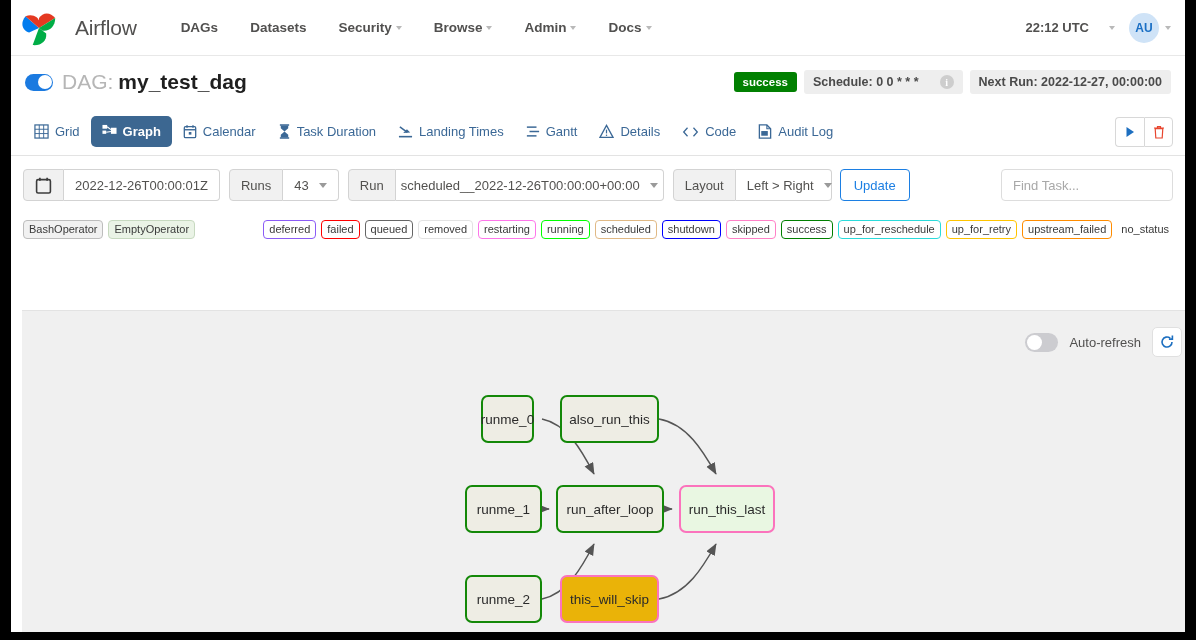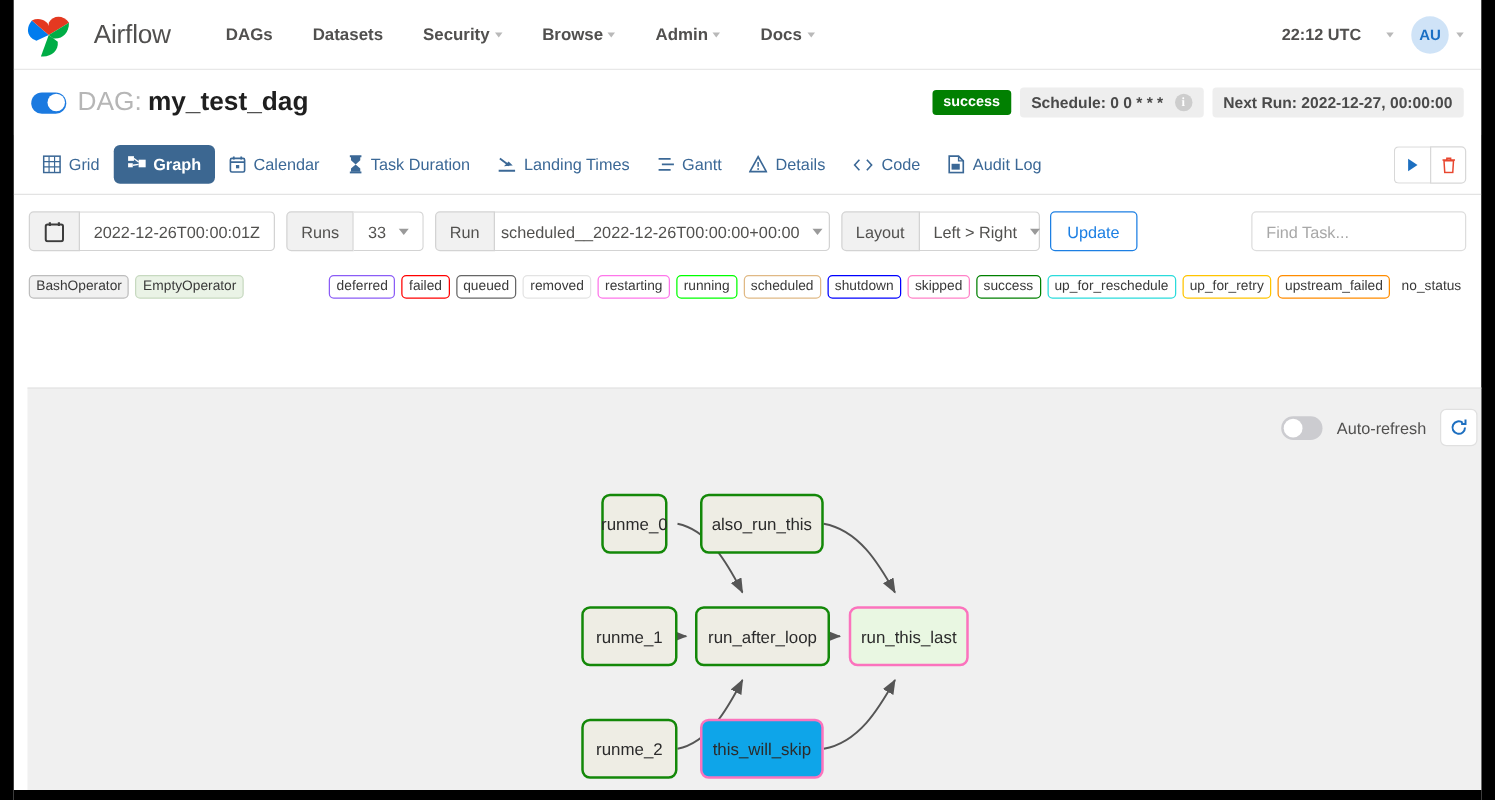--- a/index.html
+++ b/index.html
@@ -61,21 +61,21 @@
   }
   .dag-label { font-size:21px; color:#b6b6b6; }
   .dag-name { font-size:21px; color:#1f1f1f; font-weight:bold; margin-left:5px;}
   .hdr-right { margin-left:auto; display:flex; align-items:center; gap:7px; }
   .badge-success {
     background:#018001;color:#fff;font-size:11.5px;font-weight:bold;
     padding:4px 9px;border-radius:3px;
   }
   .chip {
     background:#eeeeee;color:#4a4a4a;font-size:12.5px;font-weight:bold;
-    padding:5px 9px;border-radius:3px; display:flex;align-items:center;gap:9px;
+    padding:5px 9px;border-radius:3px; display:flex;align-items:center;gap:21px;
   }
   .info-dot{
     width:14px;height:14px;border-radius:50%;background:#cdcdcd;color:#fff;
     font-size:10px;font-weight:bold;display:flex;align-items:center;justify-content:center;
     font-family:"Liberation Serif", serif;
   }
 
   
   .tabbar{
     height:48px;display:flex;align-items:center;padding:0 12px;
@@ -351,21 +351,21 @@
       <div class="gitem white last">
         <span>2022-12-26T00:00:01Z</span>
       </div>
     </div>
 
     <div class="grp" style="margin-left:9px;">
       <div class="gitem first">
         <span>Runs</span>
       </div>
       <div class="gitem white last sel">
-        <span>33</span>
+        <span>43</span>
         <i class="chev"></i>
       </div>
     </div>
 
     <div class="grp" style="margin-left:9px;">
       <div class="gitem first">
         <span>Run</span>
       </div>
       <div class="gitem white last sel" style="width:268px;justify-content:center;">
         <span>scheduled__2022-12-26T00:00:00+00:00</span>
@@ -470,20 +470,20 @@
     </div>
     <div class="node" style="left:534px;top:174px;width:108px;height:48px;border-color:#138808;background:#eeede4;">
       <span>run_after_loop</span>
     </div>
     <div class="node" style="left:657px;top:174px;width:96px;height:48px;border-color:#fb73bd;background:#e9f7e2;">
       <span>run_this_last</span>
     </div>
     <div class="node" style="left:443px;top:264px;width:77px;height:48px;border-color:#138808;background:#eeede4;">
       <span>runme_2</span>
     </div>
-    <div class="node" style="left:538px;top:264px;width:99px;height:48px;border-color:#fb73bd;background:#0ea5e9;">
+    <div class="node" style="left:538px;top:264px;width:99px;height:48px;border-color:#fb73bd;background:#eab308;">
       <span>this_will_skip</span>
     </div>
 
   </div>
 
   <div class="footbar"></div>
 </div>
 
 </body></html>

